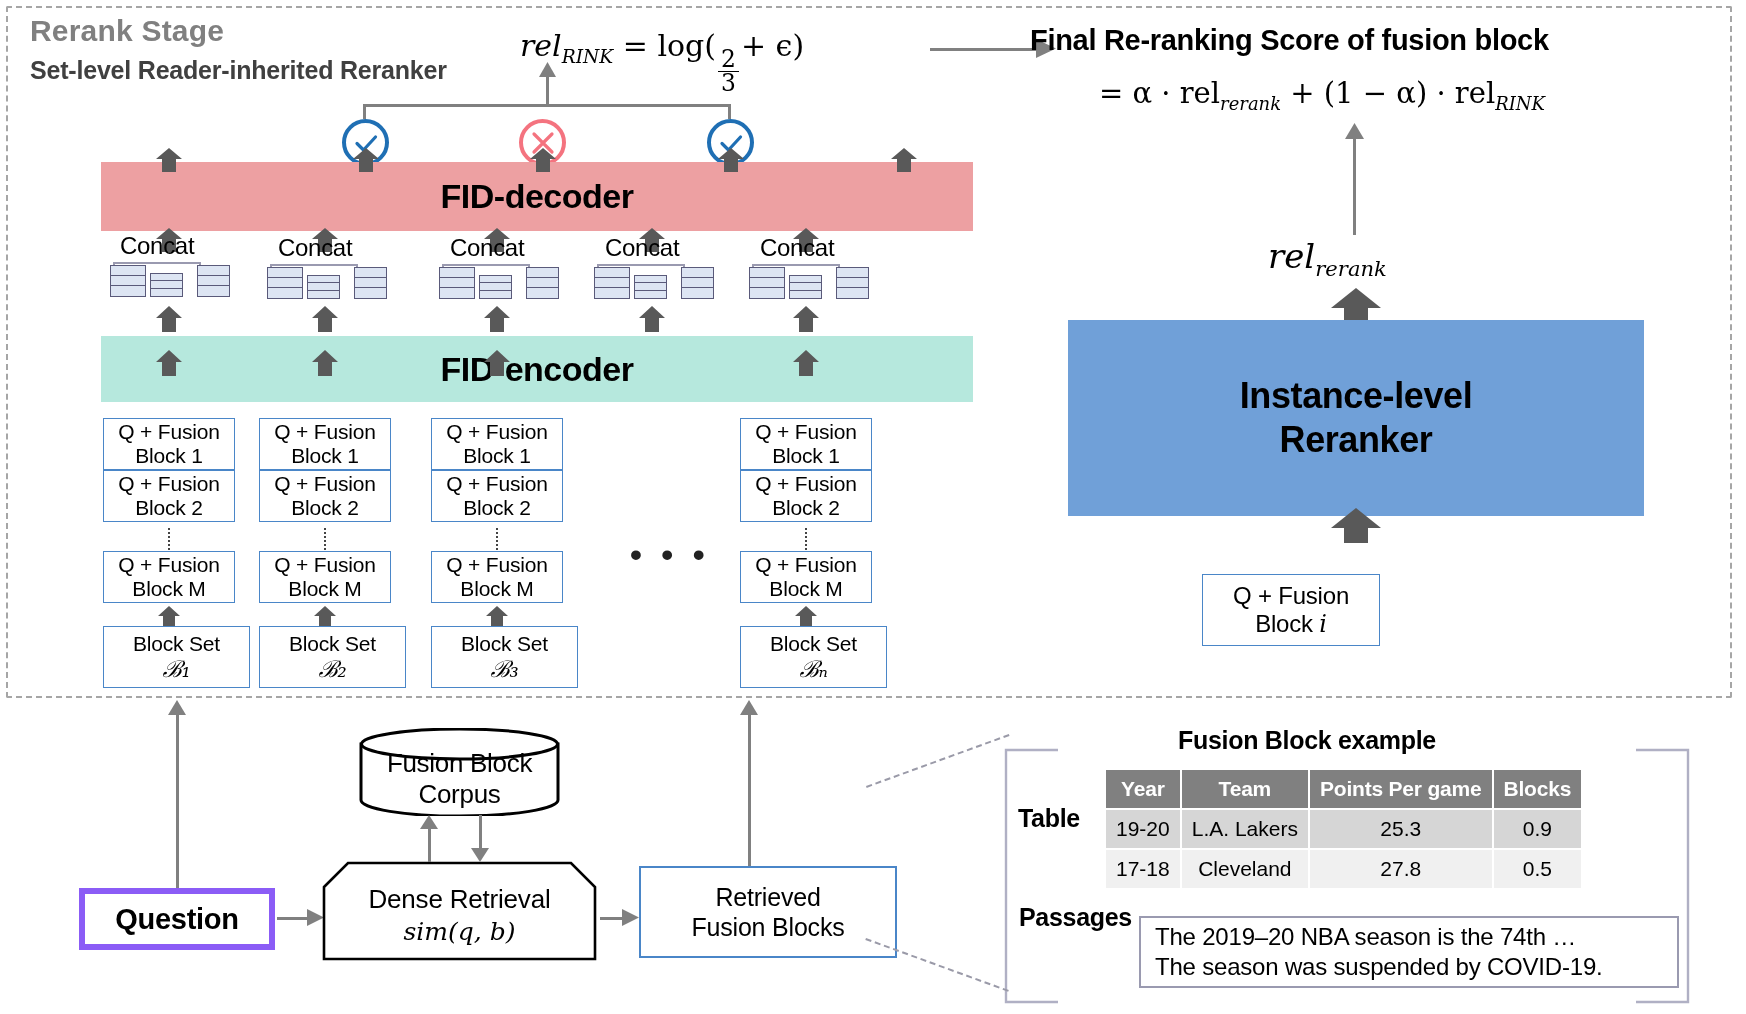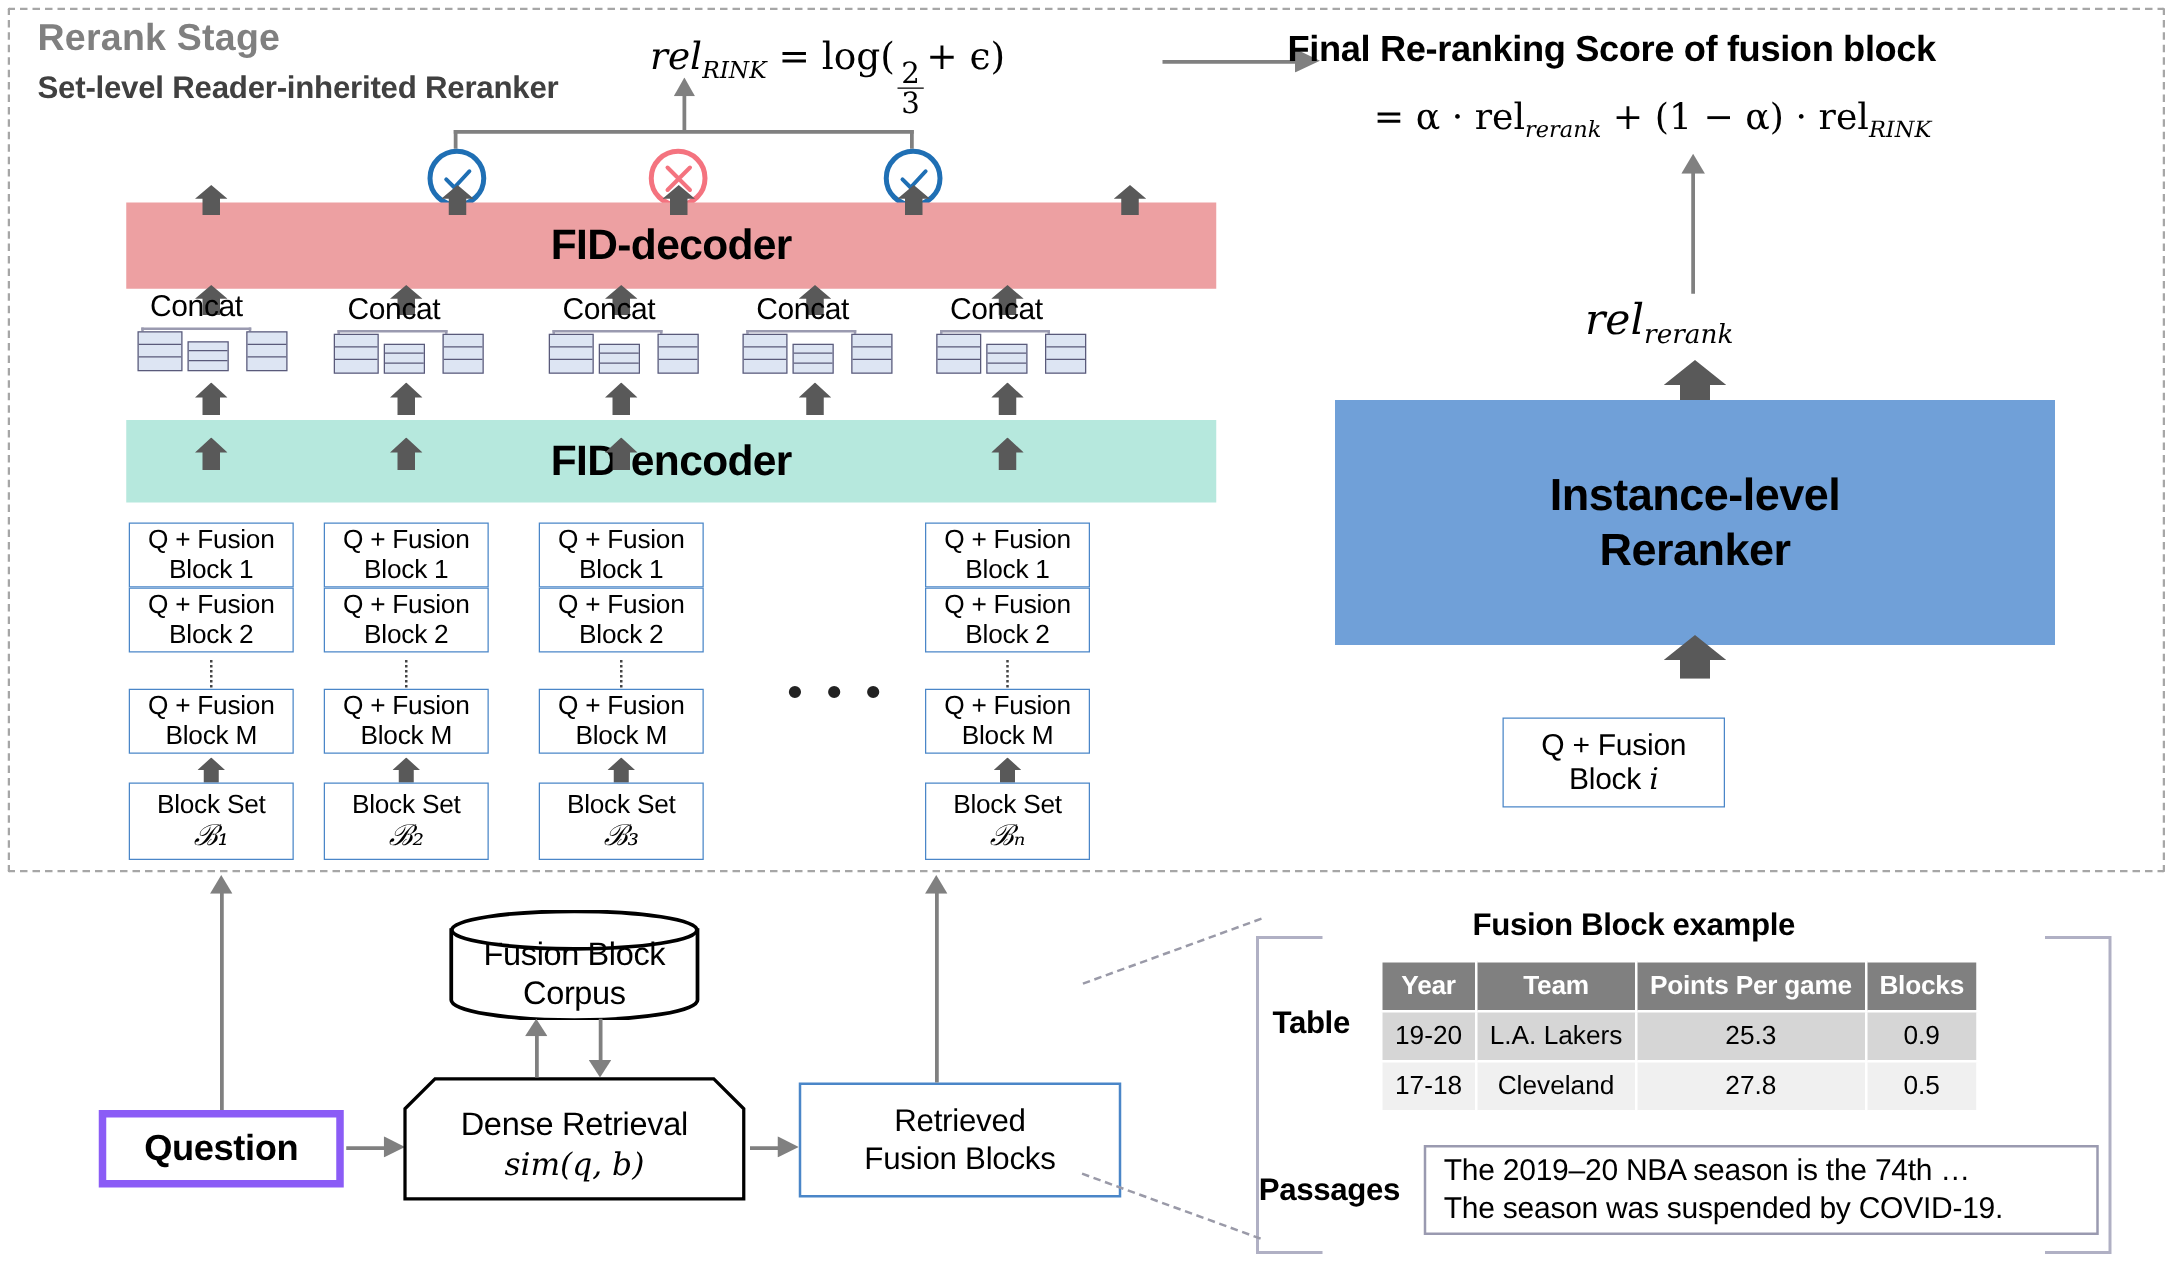--- a/index.html
+++ b/index.html
@@ -48,21 +48,21 @@
   .tokrow{display:flex;align-items:flex-end;gap:4px;}
   .tok{border:1.4px solid #5a5a7a;background:#dde5f3;box-sizing:border-box;}
   .tok i{display:block;border-bottom:1.4px solid #5a5a7a;height:33.33%;box-sizing:border-box;}
   .tok i:last-child{border-bottom:none;}
 
   
   .bbox{border:1.6px solid #4a86c8;box-sizing:border-box;background:#fff;
         display:flex;flex-direction:column;align-items:center;justify-content:center;
         font-size:21px;line-height:1.14;text-align:center;letter-spacing:-.2px;}
   .qfb{width:132px;height:52px;}
-  .blockset{width:132px;height:62px;font-size:21px;}
+  .blockset{width:147px;height:62px;font-size:21px;}
   .dots-v{width:2px;height:22px;border-left:2.5px dotted #444;}
   .ell{font-size:34px;letter-spacing:5px;color:#222;font-weight:bold;}
 
   
   #instance-reranker{left:1068px;top:320px;width:576px;height:196px;background:#70a0d8;
        display:flex;align-items:center;justify-content:center;text-align:center;
        font-size:36px;font-weight:bold;line-height:1.22;letter-spacing:-.4px;}
   #rel-rerank{left:1268px;top:236px;font-size:34px;}
   #qfb-i{left:1202px;top:574px;width:178px;height:72px;font-size:24px;}
 
@@ -496,21 +496,21 @@
   <svg width="688" height="256">
     <path d="M55,2 L3,2 L3,254 L55,254" fill="none" stroke="#b0b0c4" stroke-width="2.4"></path>
     <path d="M633,2 L685,2 L685,254 L633,254" fill="none" stroke="#b0b0c4" stroke-width="2.4"></path>
   </svg>
 </div>
 
 <div class="abs dash-conn" style="left:866px;top:786px;width:152px;transform:rotate(-20deg);"></div>
 <div class="abs dash-conn" style="left:866px;top:938px;width:152px;transform:rotate(20deg);"></div>
 
 <div class="abs lbl-bold" style="left:1018px;top:804px;">Table</div>
-<div class="abs lbl-bold" style="left:1007px;top:938px;">Passages</div>
+<div class="abs lbl-bold" style="left:1007px;top:903px;padding-left:12px;">Passages</div>
 
 <table class="abs" id="tbl">
   <thead>
     <tr>
       <th>Year</th>
       <th>Team</th>
       <th>Points Per game</th>
       <th>Blocks</th>
     </tr>
   </thead>

